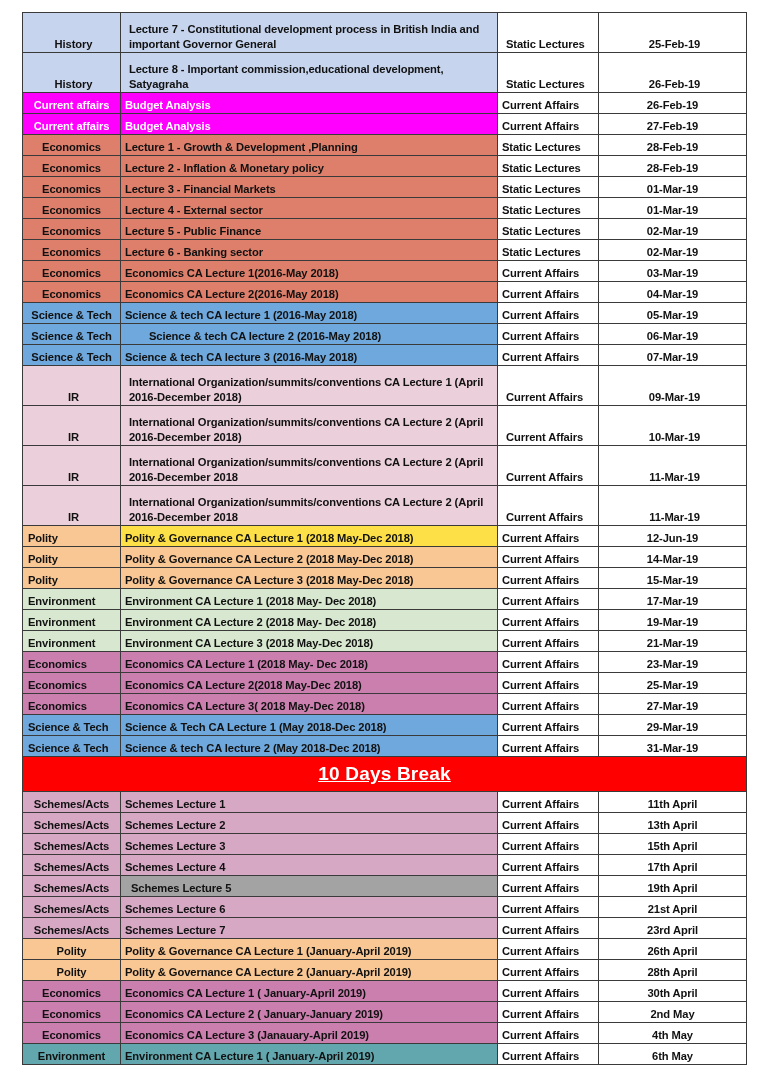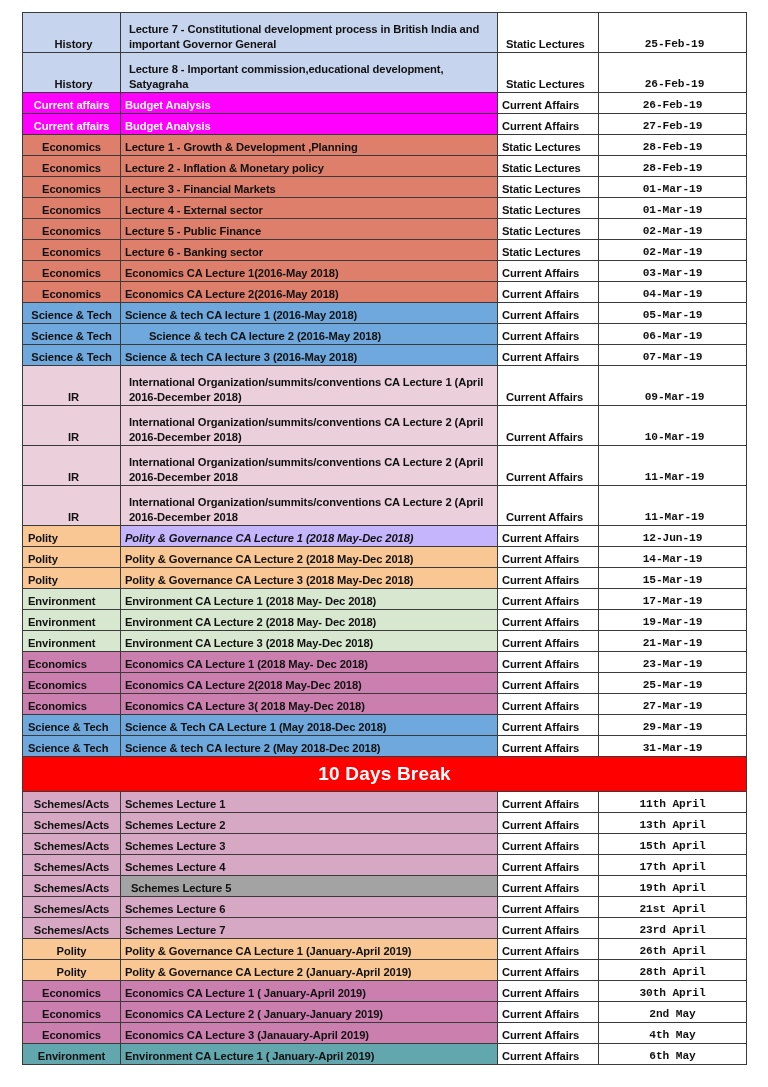--- a/index.html
+++ b/index.html
@@ -50,21 +50,20 @@
   td.type {
     text-align: left;
     background: #ffffff;
     white-space: nowrap;
     padding-left: 5px;
   }
   td.date {
     text-align: center;
     background: #ffffff;
     white-space: nowrap;
-    font-family: Liberation Mono, monospace;
   }
   tr.r1 td { height: 21px; }
   tr.r2 td { height: 40px; padding-left: 8px; }
   tr.break td {
     height: 35px;
     text-align: center;
     vertical-align: middle;
     color: #ffffff;
     font-size: 19px;
     font-weight: bold;
@@ -195,21 +194,21 @@
           <td class="date">11-Mar-19</td>
         </tr>
         <tr class="r2">
           <td class="subject" style="background: rgb(235, 207, 218); color: rgb(17, 17, 17);">IR</td>
           <td class="topic" style="background: rgb(235, 207, 218); color: rgb(17, 17, 17);">International Organization/summits/conventions CA Lecture 2 (April 2016-December 2018</td>
           <td class="type">Current Affairs</td>
           <td class="date">11-Mar-19</td>
         </tr>
         <tr class="r1">
           <td class="subject left" style="background: rgb(248, 199, 148); color: rgb(17, 17, 17);">Polity</td>
-          <td class="topic" style="background: #c4b5fd; color: rgb(17, 17, 17); font-style: italic;">Polity &amp; Governance CA Lecture 1 (2018 May-Dec 2018)</td>
+          <td class="topic" style="background: #fde047; color: rgb(17, 17, 17);">Polity &amp; Governance CA Lecture 1 (2018 May-Dec 2018)</td>
           <td class="type">Current Affairs</td>
           <td class="date">12-Jun-19</td>
         </tr>
         <tr class="r1">
           <td class="subject left" style="background: rgb(248, 199, 148); color: rgb(17, 17, 17);">Polity</td>
           <td class="topic" style="background: rgb(248, 199, 148); color: rgb(17, 17, 17);">Polity &amp; Governance CA Lecture 2 (2018 May-Dec 2018)</td>
           <td class="type">Current Affairs</td>
           <td class="date">14-Mar-19</td>
         </tr>
         <tr class="r1">
@@ -260,21 +259,21 @@
           <td class="type">Current Affairs</td>
           <td class="date">29-Mar-19</td>
         </tr>
         <tr class="r1">
           <td class="subject left" style="background: rgb(111, 168, 220); color: rgb(17, 17, 17);">Science &amp; Tech</td>
           <td class="topic" style="background: rgb(111, 168, 220); color: rgb(17, 17, 17);">Science &amp; tech CA lecture 2 (May 2018-Dec 2018)</td>
           <td class="type">Current Affairs</td>
           <td class="date">31-Mar-19</td>
         </tr>
         <tr class="break">
-          <td colspan="4" style="background: rgb(255, 0, 0); color: rgb(255, 255, 255);">10 Days Break</td>
+          <td colspan="4" style="background: rgb(255, 0, 0); color: rgb(255, 255, 255); text-decoration: underline;">10 Days Break</td>
         </tr>
         <tr class="r1">
           <td class="subject" style="background: rgb(214, 168, 196); color: rgb(17, 17, 17);">Schemes/Acts</td>
           <td class="topic" style="background: rgb(214, 168, 196); color: rgb(17, 17, 17);">Schemes Lecture 1</td>
           <td class="type">Current Affairs</td>
           <td class="date">11th April</td>
         </tr>
         <tr class="r1">
           <td class="subject" style="background: rgb(214, 168, 196); color: rgb(17, 17, 17);">Schemes/Acts</td>
           <td class="topic" style="background: rgb(214, 168, 196); color: rgb(17, 17, 17);">Schemes Lecture 2</td>

